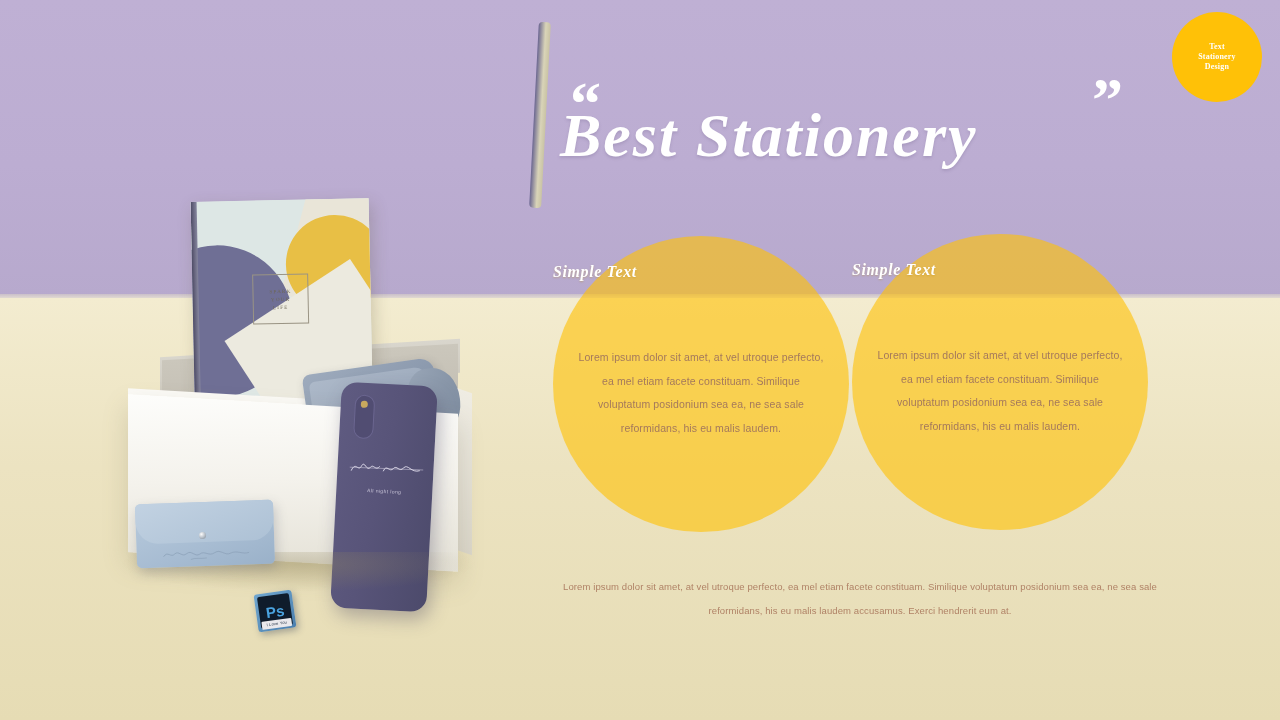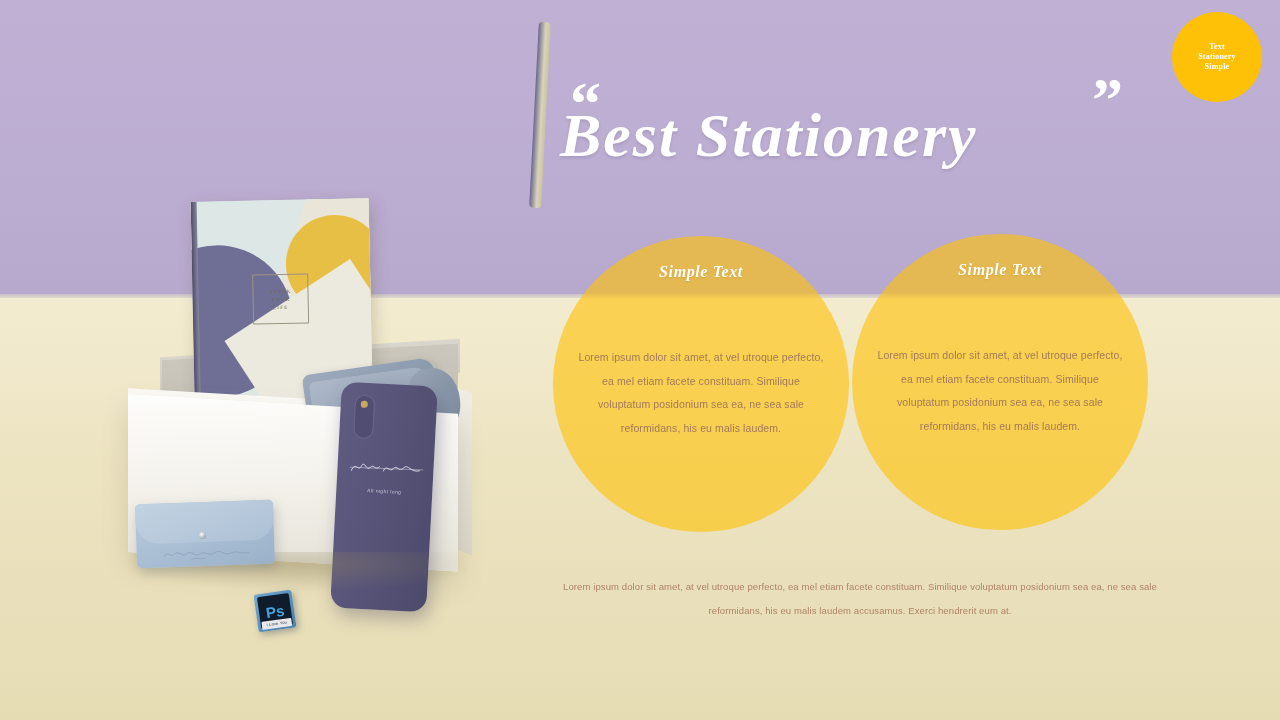--- a/index.html
+++ b/index.html
@@ -255,21 +255,21 @@
   
   .bubble {
     position:absolute; width:296px; height:296px;
     border-radius:50%;
     background:rgba(255,193,7,.62);
   }
   .bubble-left  { left:553px; top:236px; }
   .bubble-right { left:852px; top:234px; }
 
   .bubble-title {
-    position:absolute; width:296px; text-align:center;
+    position:absolute; width:296px; 
     color:#ffffff;
     font-family:"Liberation Serif", serif;
     font-style:italic; font-weight:700;
     font-size:16px; letter-spacing:.6px;
     text-shadow:0 1px 2px rgba(190,140,10,.35);
   }
   .bt-left  { left:553px; top:263px; }
   .bt-right { left:852px; top:261px; }
 
   .bubble-body {
@@ -362,21 +362,21 @@
         <b>Ps</b>
       </div>
       <div class="pin-strip">I Love You</div>
     </div>
 
   </div>
 
   <div class="badge">
     <span>Text</span>
     <span>Stationery</span>
-    <span>Simple</span>
+    <span>Design</span>
   </div>
 
   <div class="quote quote-open">“</div>
   <div class="quote quote-close">”</div>
   <div class="title">Best Stationery</div>
 
   <div class="bubble bubble-left"></div>
   <div class="bubble bubble-right"></div>
 
   <div class="bubble-title bt-left">Simple Text</div>

